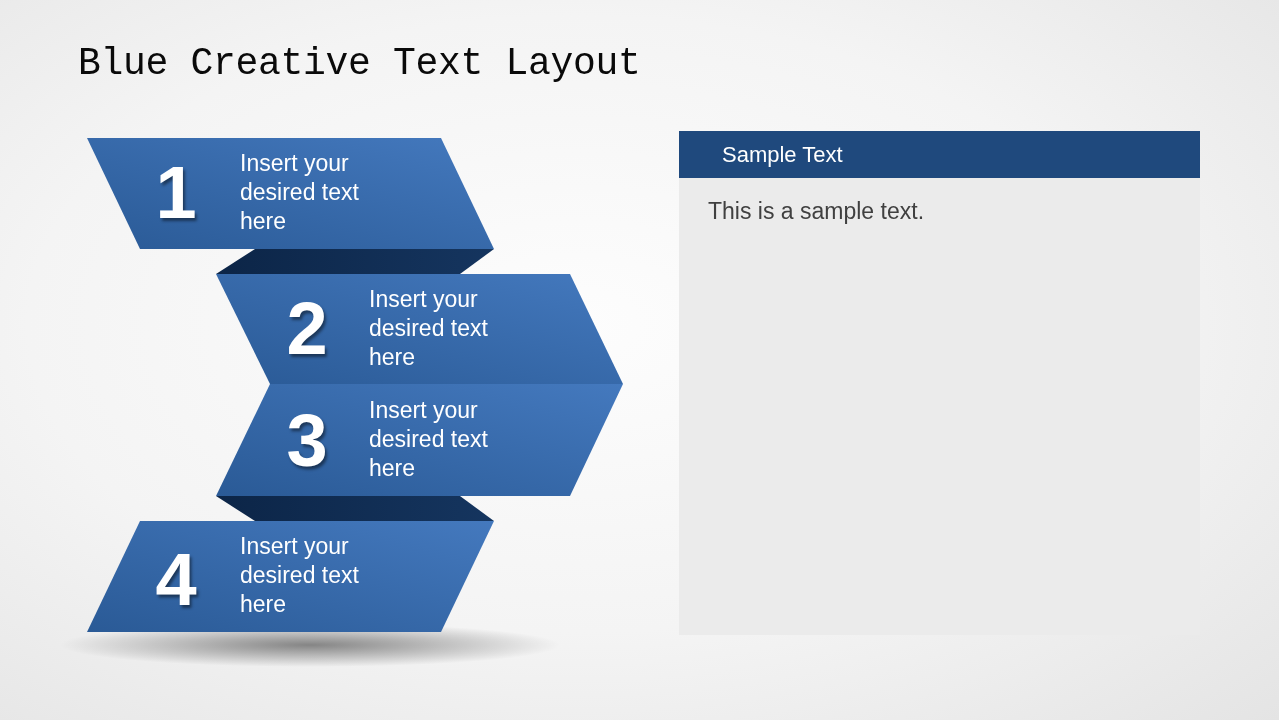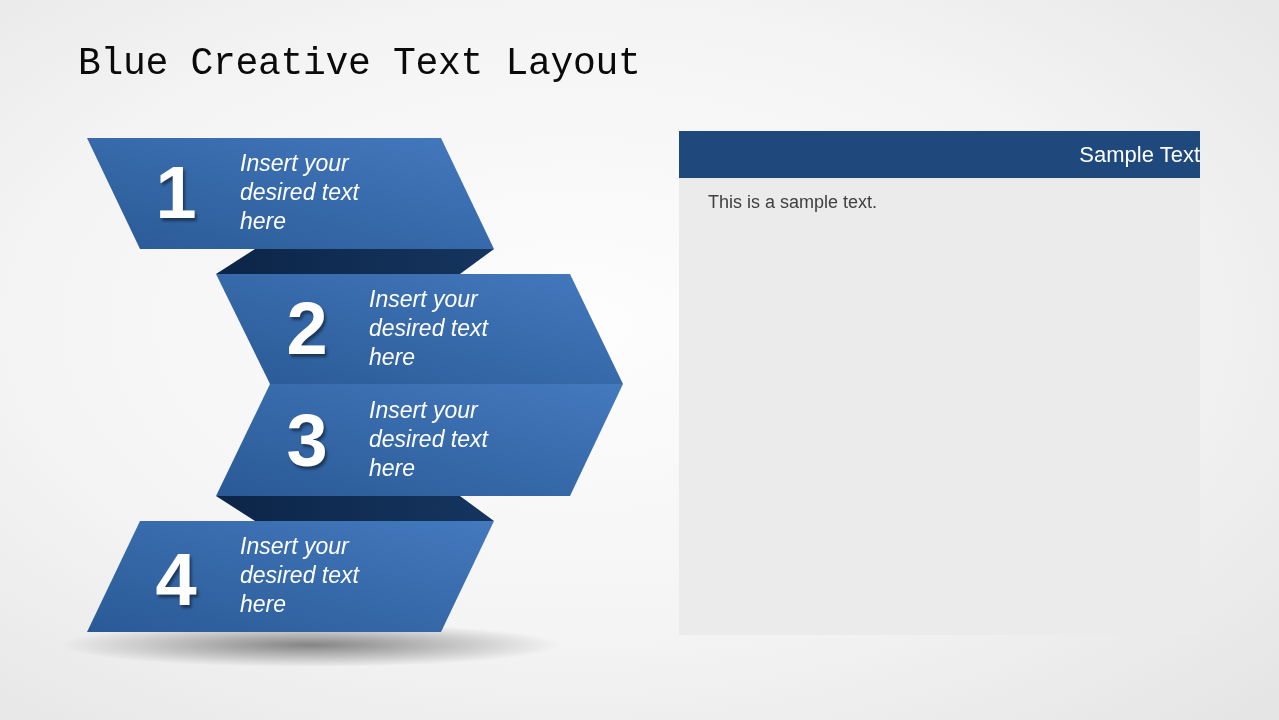--- a/index.html
+++ b/index.html
@@ -16,32 +16,31 @@
     svg.diagram { position:absolute; left:0; top:0; }
     .step-num {
       position:absolute; color:#ffffff; font-weight:bold; font-size:74px;
       font-family: "Liberation Sans", sans-serif;
       text-shadow: 2px 3px 3px rgba(0,0,0,0.45);
       line-height:1; width:60px; text-align:center;
     }
     .step-text {
       position:absolute; color:#ffffff; font-size:23px; line-height:29px;
       width:150px;
-      font-style:italic;
     }
     .panel {
       position:absolute; left:679px; top:131px; width:521px; height:504px;
       background:#ebebeb;
     }
     .panel-header {
       height:47px; background:#1f497d; color:#ffffff;
-      font-size:22px; line-height:47px; padding-left:17px;text-align:right;
+      font-size:22px; line-height:47px; padding-left:43px;
     }
     .panel-body {
-      padding:11px 0 0 29px; color:#404040; font-size:18px; line-height:27px;
+      padding:20px 0 0 29px; color:#404040; font-size:23px; line-height:27px;
     }
     .panel-body div { white-space:nowrap; }
   </style>
 </head>
 <body>
 
 <div class="title">Blue Creative Text Layout</div>
 
 <svg class="diagram" width="1279" height="720">
   <defs>

